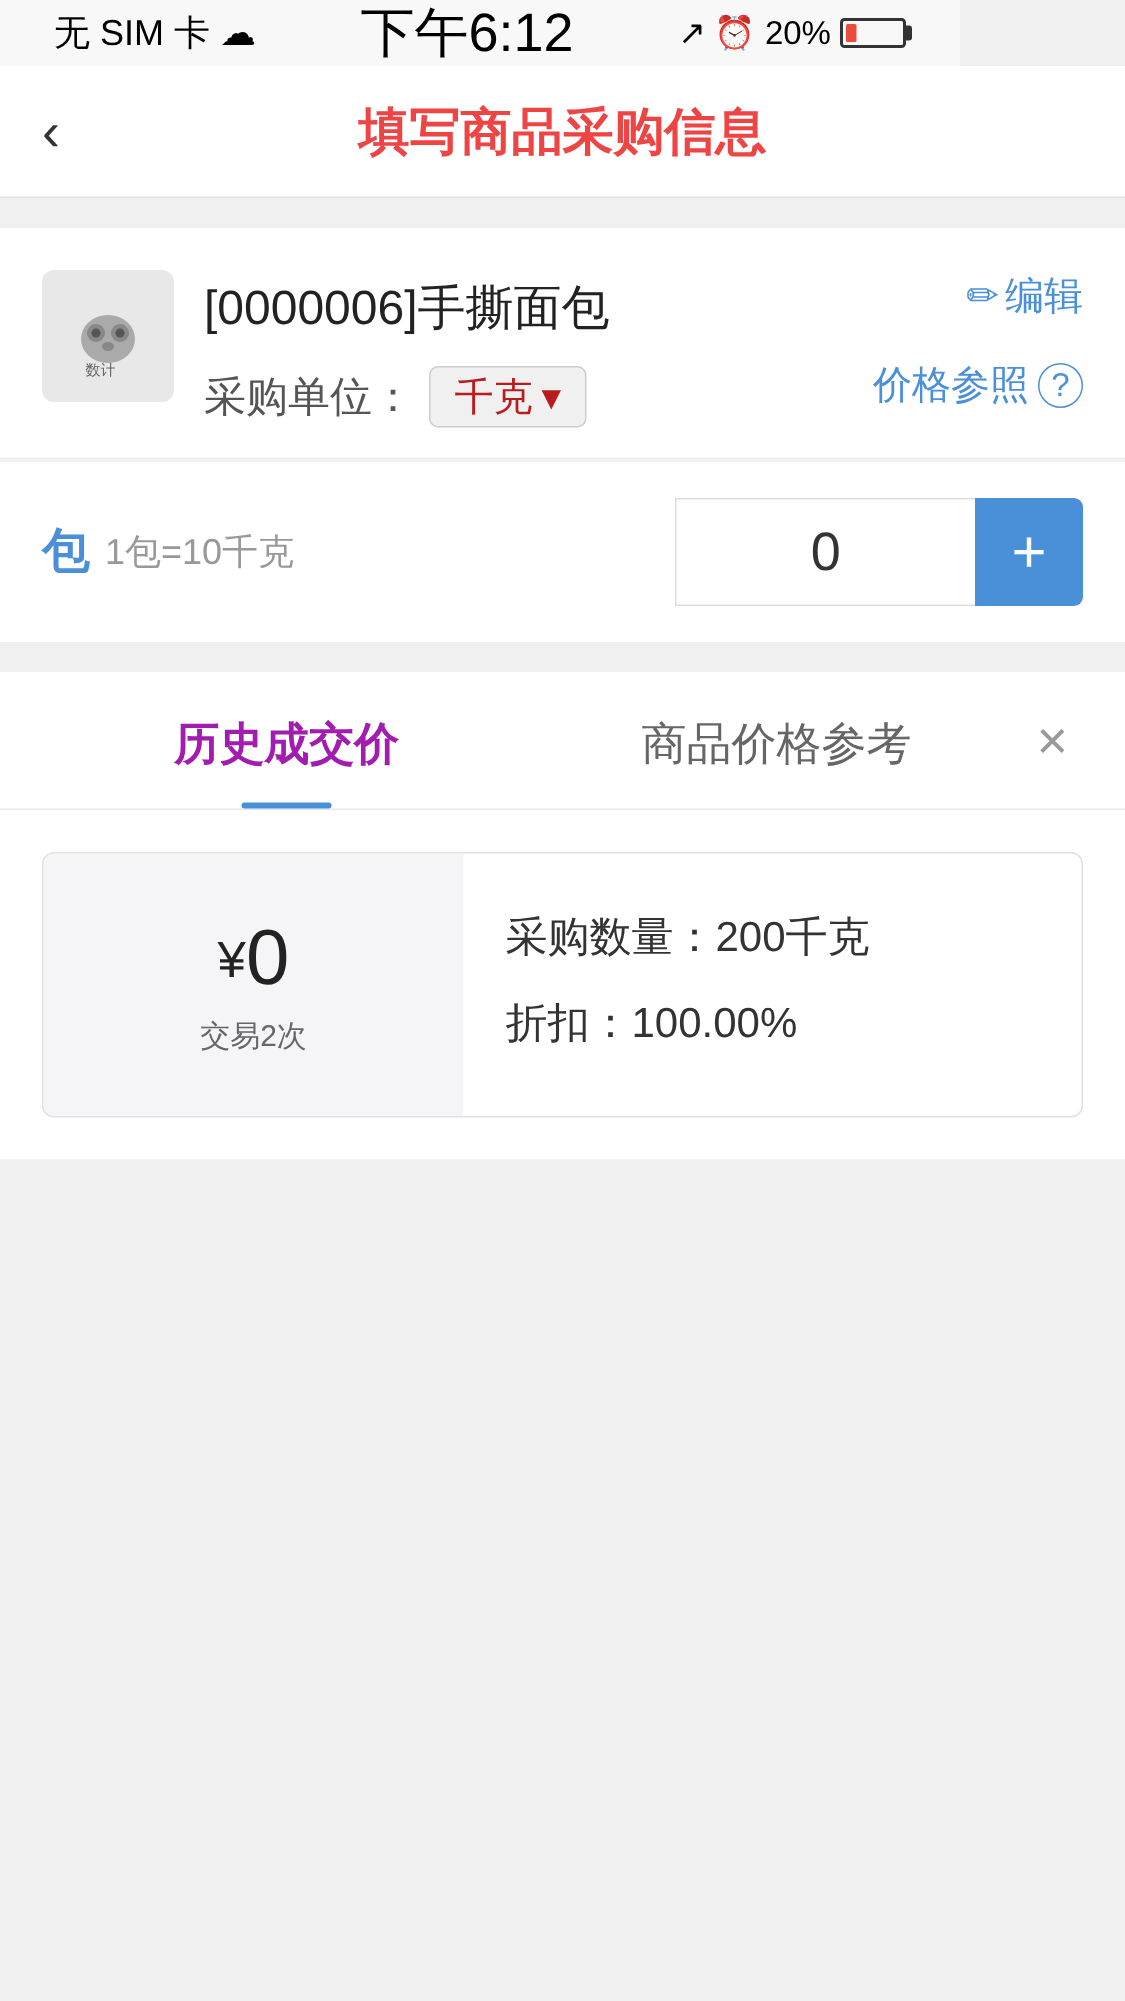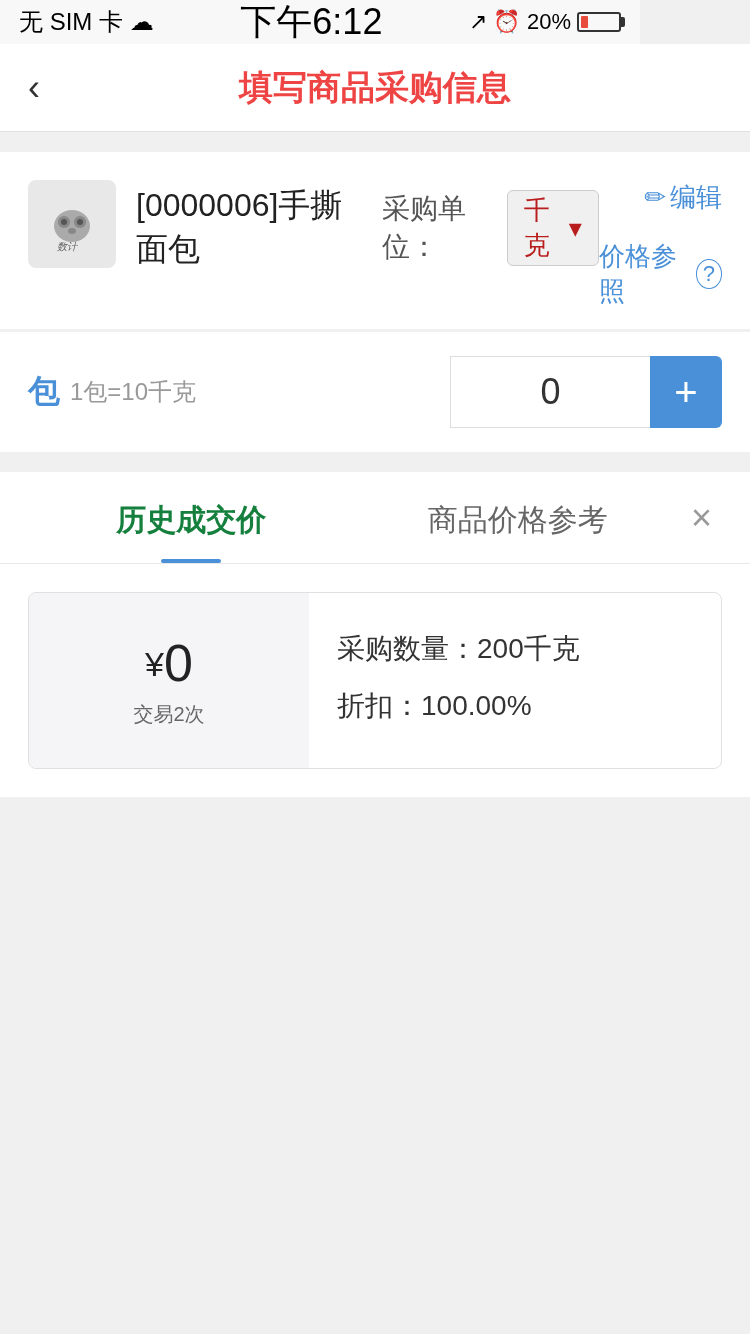--- a/index.html
+++ b/index.html
@@ -13,21 +13,21 @@
     }
 
     
     .status-bar {
       width: 640px;
       height: 44px;
       background: #f8f8f8;
       display: flex;
       align-items: center;
       justify-content: space-between;
-      padding: 0 19px;
+      padding: 0 36px;
       font-size: 24px;
       color: #000;
     }
     .status-left { display: flex; align-items: center; gap: 8px; }
     .status-center { font-size: 36px; font-weight: 500; }
     .status-right { display: flex; align-items: center; gap: 6px; font-size: 22px; }
     .battery {
       width: 44px;
       height: 20px;
       border: 2px solid #333;
@@ -97,29 +97,28 @@
     }
     .product-icon {
       width: 88px;
       height: 88px;
       background: #e8e8e8;
       border-radius: 8px;
       display: flex;
       align-items: center;
       justify-content: center;
       flex-shrink: 0;
-      font-style: italic;
     }
     .product-icon svg {
       width: 60px;
       height: 60px;
     }
     .product-info {
       display: flex;
-      flex-direction: row;
+      flex-direction: column;
       gap: 16px;
       padding-top: 4px;
     }
     .product-name {
       font-size: 32px;
       color: #222;
       font-weight: 500;
     }
     .product-unit {
       display: flex;
@@ -229,21 +228,21 @@
     .tab-item {
       flex: 1;
       text-align: center;
       padding: 28px 0 22px 0;
       font-size: 30px;
       color: #666;
       cursor: pointer;
       position: relative;
     }
     .tab-item.active {
-      color: #15803d;
+      color: #a21caf;
       font-weight: 600;
     }
     .tab-item.active::after {
       content: '';
       position: absolute;
       bottom: 0;
       left: 50%;
       transform: translateX(-50%);
       width: 60px;
       height: 4px;

